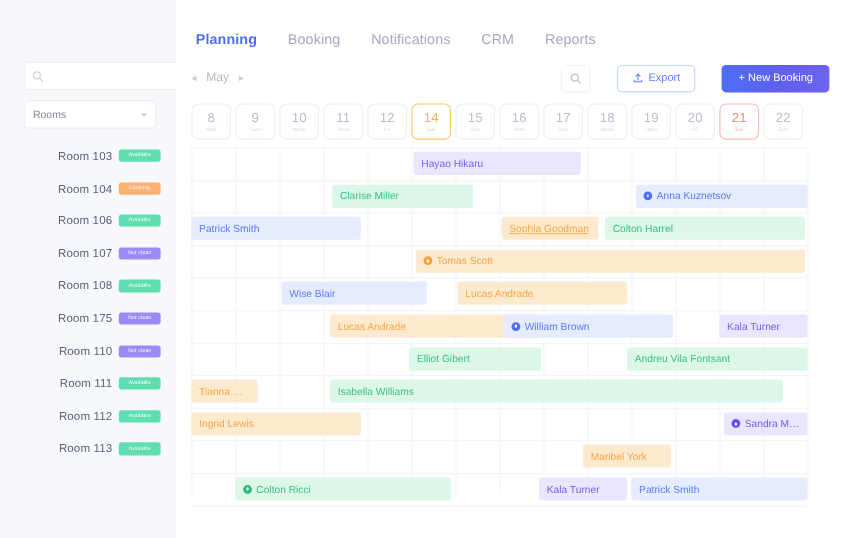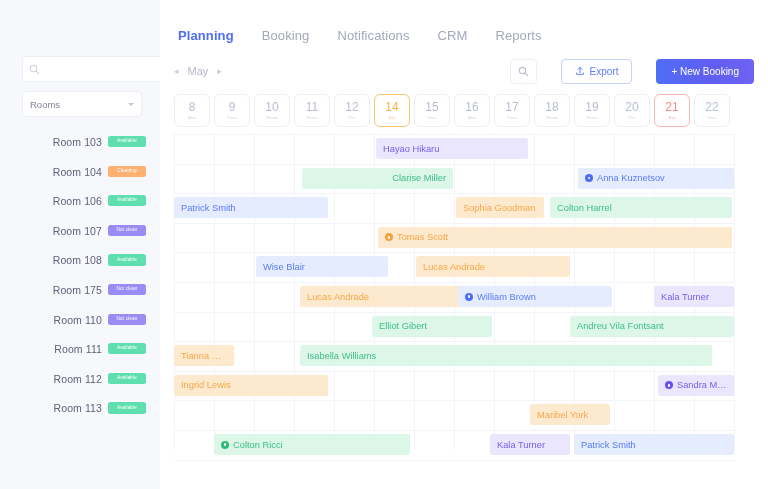--- a/index.html
+++ b/index.html
@@ -367,31 +367,31 @@
             <div class="hline" style="top: 177.6px;"></div>
             <div class="hline" style="top: 207.2px;"></div>
             <div class="hline" style="top: 236.8px;"></div>
             <div class="hline" style="top: 266.4px;"></div>
             <div class="hline" style="top: 296px;"></div>
             <div class="hline" style="top: 325.6px;"></div>
           </div>
       <div class="evt purple" style="left: 202px; width: 152px; top: 4px;">
             <span class="nm">Hayao Hikaru</span>
           </div>
-          <div class="evt green" style="left: 128px; width: 151px; top: 33.6px; justify-content: flex-end;">
+          <div class="evt green" style="left: 128px; width: 128px; top: 33.6px;">
             <span class="nm">Clarise Miller</span>
           </div>
           <div class="evt blue" style="left: 404px; width: 156px; top: 33.6px;">
             <span class="dot blue"></span>
             <span class="nm">Anna Kuznetsov</span>
           </div>
           <div class="evt blue" style="left: 0px; width: 154px; top: 63.2px;">
             <span class="nm">Patrick Smith</span>
           </div>
-          <div class="evt orange" style="left: 282px; width: 88px; top: 63.2px;">
+          <div class="evt orange" style="left: 282px; width: 88px; top: 63.2px; text-decoration: underline;">
             <span class="nm">Sophia Goodman</span>
           </div>
           <div class="evt green" style="left: 376px; width: 182px; top: 63.2px;">
             <span class="nm">Colton Harrel</span>
           </div>
           <div class="evt orange" style="left: 204px; width: 354px; top: 92.8px;">
             <span class="dot orange"></span>
             <span class="nm">Tomas Scott</span>
           </div>
           <div class="evt blue" style="left: 82px; width: 132px; top: 122.4px;">

